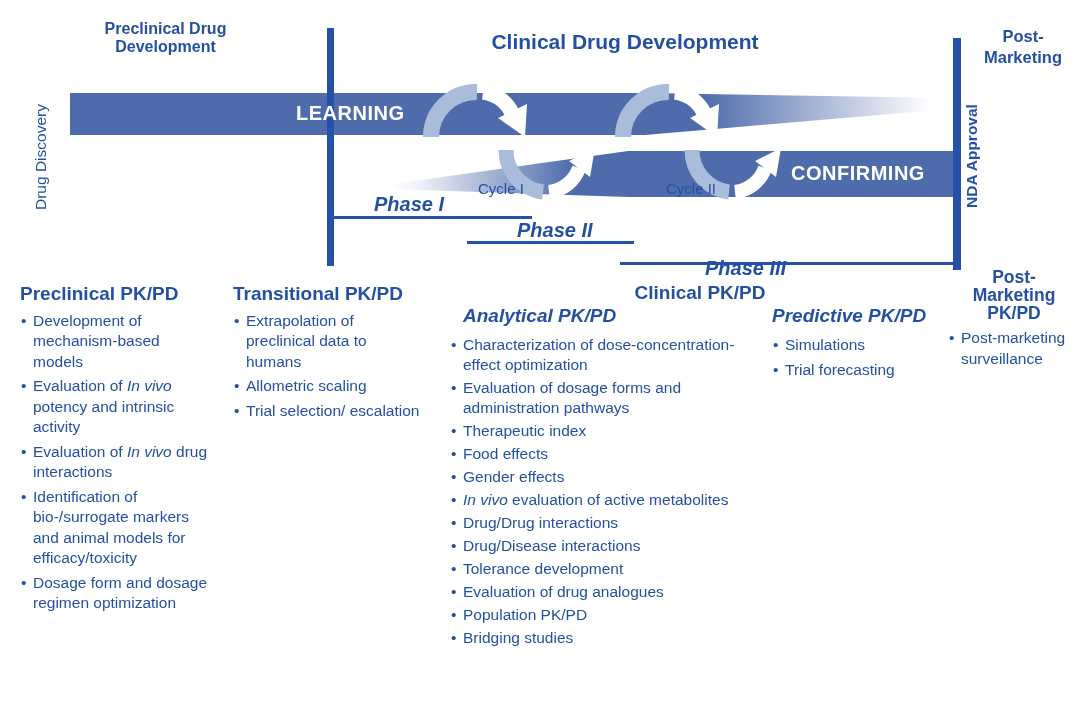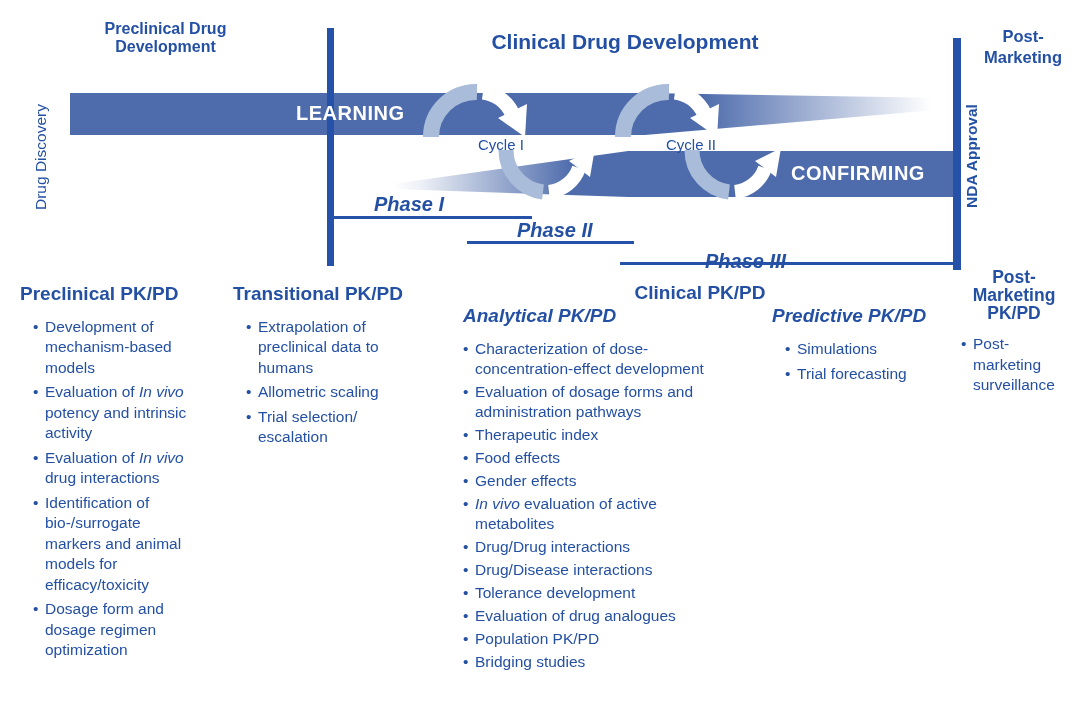--- a/index.html
+++ b/index.html
@@ -21,24 +21,24 @@
   .arcWhite{stroke:var(--white);fill:none;}
   .headWhite{fill:var(--white);}
   .stopBlue{stop-color:var(--band_blue);}
   .hdr{font-weight:bold;text-align:center;line-height:1.15;}
   .hdr.pre{font-size:16px;}
   .hdr.clin{font-size:21px;}
   .hdr.postTop{font-size:16.5px;line-height:1.3;}
   .band-label{color:#fff;font-weight:bold;font-size:20px;letter-spacing:.5px;}
   .vtext{writing-mode:vertical-rl;transform:rotate(180deg);font-size:15.5px;white-space:nowrap;}
   .phase{font-style:italic;font-weight:bold;font-size:20px;}
-  .cycle{font-size:15px;}
+  .cycle{font-size:15px;margin-top:44px;}
   .col h2{margin:0 0 6px 0;font-size:19px;font-weight:bold;line-height:1.1;}
   .col h3{margin:0 0 8px 0;font-size:19px;font-weight:bold;font-style:italic;line-height:1.1;}
-  .col ul{list-style:none;margin:12px;padding:0;}
+  .col ul{list-style:none;margin:0;padding:0;}
   .col li{position:relative;padding-left:13px;margin-bottom:4px;line-height:20.5px;font-size:15.5px;}
   .col li::before{content:"•";position:absolute;left:1px;top:0;}
   .col.c3 li{margin-bottom:3px;line-height:20px;}
   .col.c4 li{margin-bottom:5px;}
   .pmTitle{font-weight:bold;font-size:17.5px;text-align:center;line-height:18px;}
   .pmTitle div{margin:0;}
   i{font-style:italic;}
 </style>
 </head>
 <body>
@@ -99,21 +99,21 @@
   <div class="abs vtext" style="left:963px;top:88px;height:120px;font-weight:bold">NDA Approval</div>
 
   <div class="abs band-label" style="left:296px;top:102px">LEARNING</div>
   <div class="abs band-label" style="left:791px;top:162px">CONFIRMING</div>
 
   <div class="abs cycle" style="left:478px;top:136px">Cycle I</div>
   <div class="abs cycle" style="left:666px;top:136px">Cycle II</div>
 
   <div class="abs phase" style="left:374px;top:193px">Phase I</div>
   <div class="abs phase" style="left:517px;top:219px">Phase II</div>
-  <div class="abs phase" style="left:705px;top:250px">Phase III</div>
+  <div class="abs phase" style="left:705px;top:257px">Phase III</div>
 
   <section class="abs col" style="left:20px;top:284px;width:192px">
     <h2>Preclinical PK/PD</h2>
     <ul>
       <li><span>Development of mechanism-based models</span></li>
       <li><span>Evaluation of </span><i>In vivo</i><span> potency and intrinsic activity</span></li>
       <li><span>Evaluation of </span><i>In vivo</i><span> drug interactions</span></li>
       <li><span>Identification of bio-/surrogate markers and animal models for efficacy/toxicity</span></li>
       <li><span>Dosage form and dosage regimen optimization</span></li>
     </ul>
@@ -126,21 +126,21 @@
       <li><span>Allometric scaling</span></li>
       <li><span>Trial selection/ escalation</span></li>
     </ul>
   </section>
 
   <div class="abs hdr" style="left:570px;top:282px;width:260px;font-size:19px">Clinical PK/PD</div>
 
   <section class="abs col c3" style="left:450px;top:306px;width:300px">
     <h3 style="padding-left:13px">Analytical PK/PD</h3>
     <ul>
-      <li><span>Characterization of dose-concentration-effect development</span></li>
+      <li><span>Characterization of dose-concentration-effect optimization</span></li>
       <li><span>Evaluation of dosage forms and administration pathways</span></li>
       <li><span>Therapeutic index</span></li>
       <li><span>Food effects</span></li>
       <li><span>Gender effects</span></li>
       <li><i>In vivo</i><span> evaluation of active metabolites</span></li>
       <li><span>Drug/Drug interactions</span></li>
       <li><span>Drug/Disease interactions</span></li>
       <li><span>Tolerance development</span></li>
       <li><span>Evaluation of drug analogues</span></li>
       <li><span>Population PK/PD</span></li>

